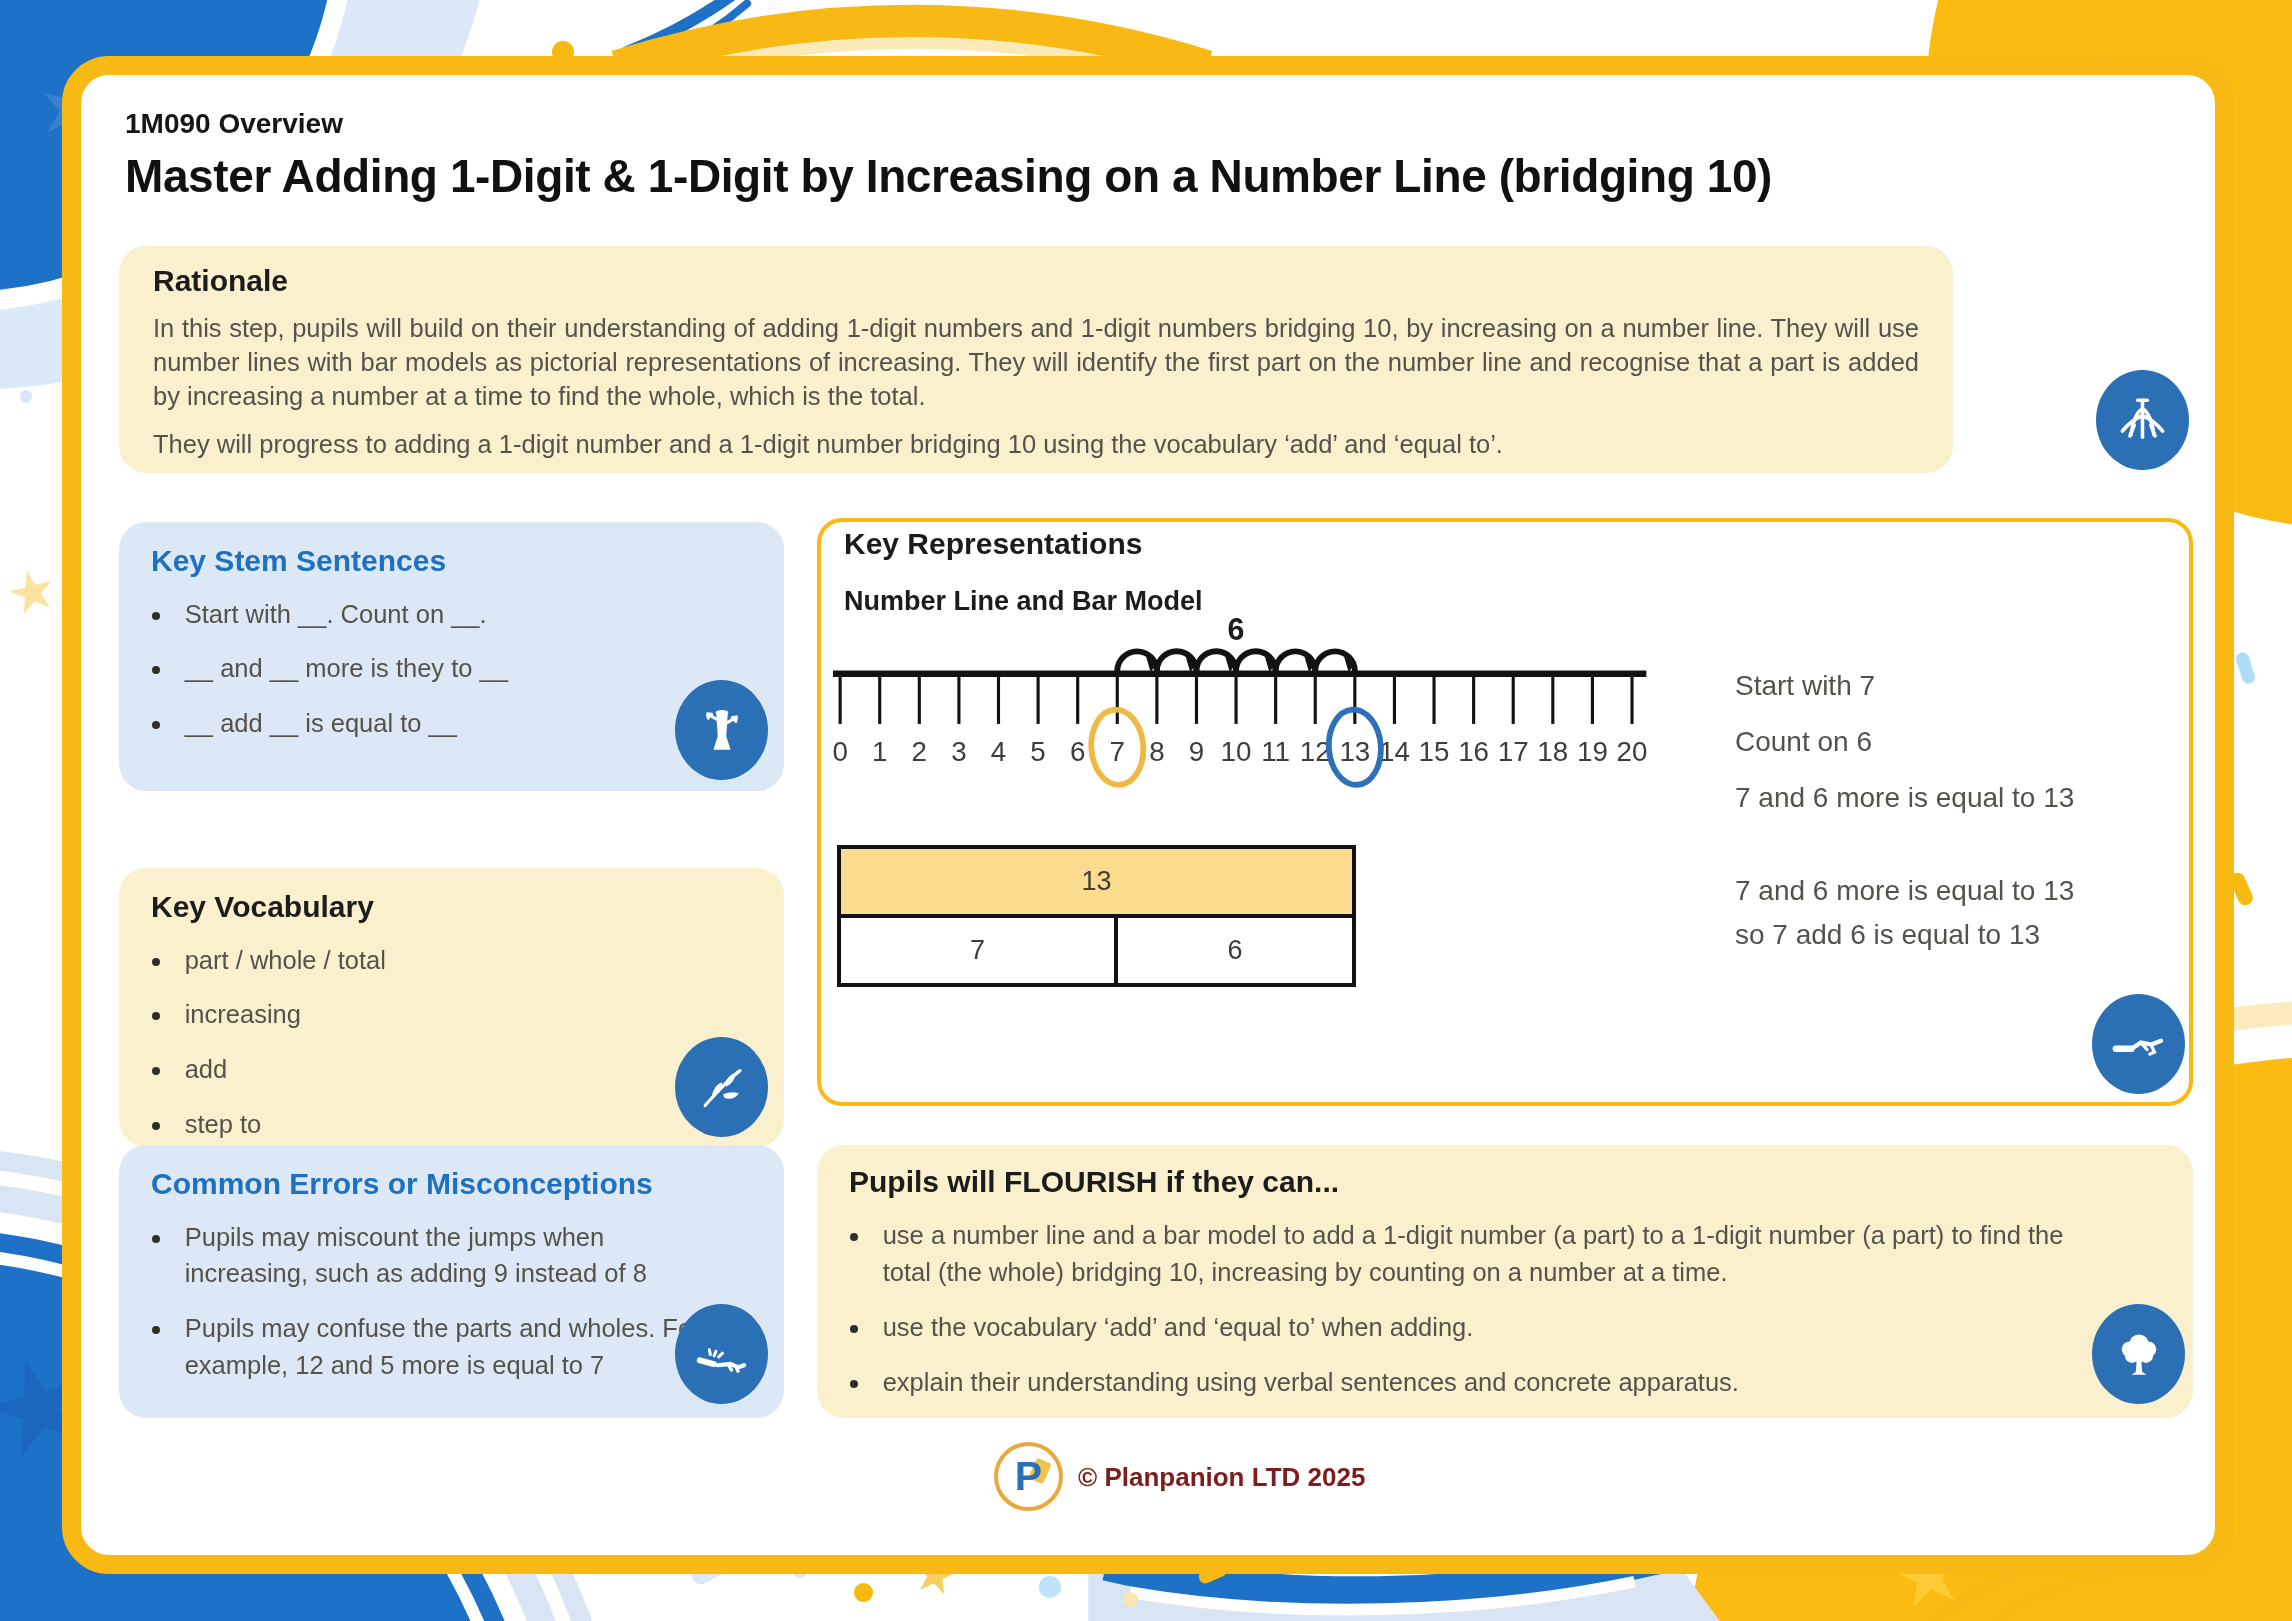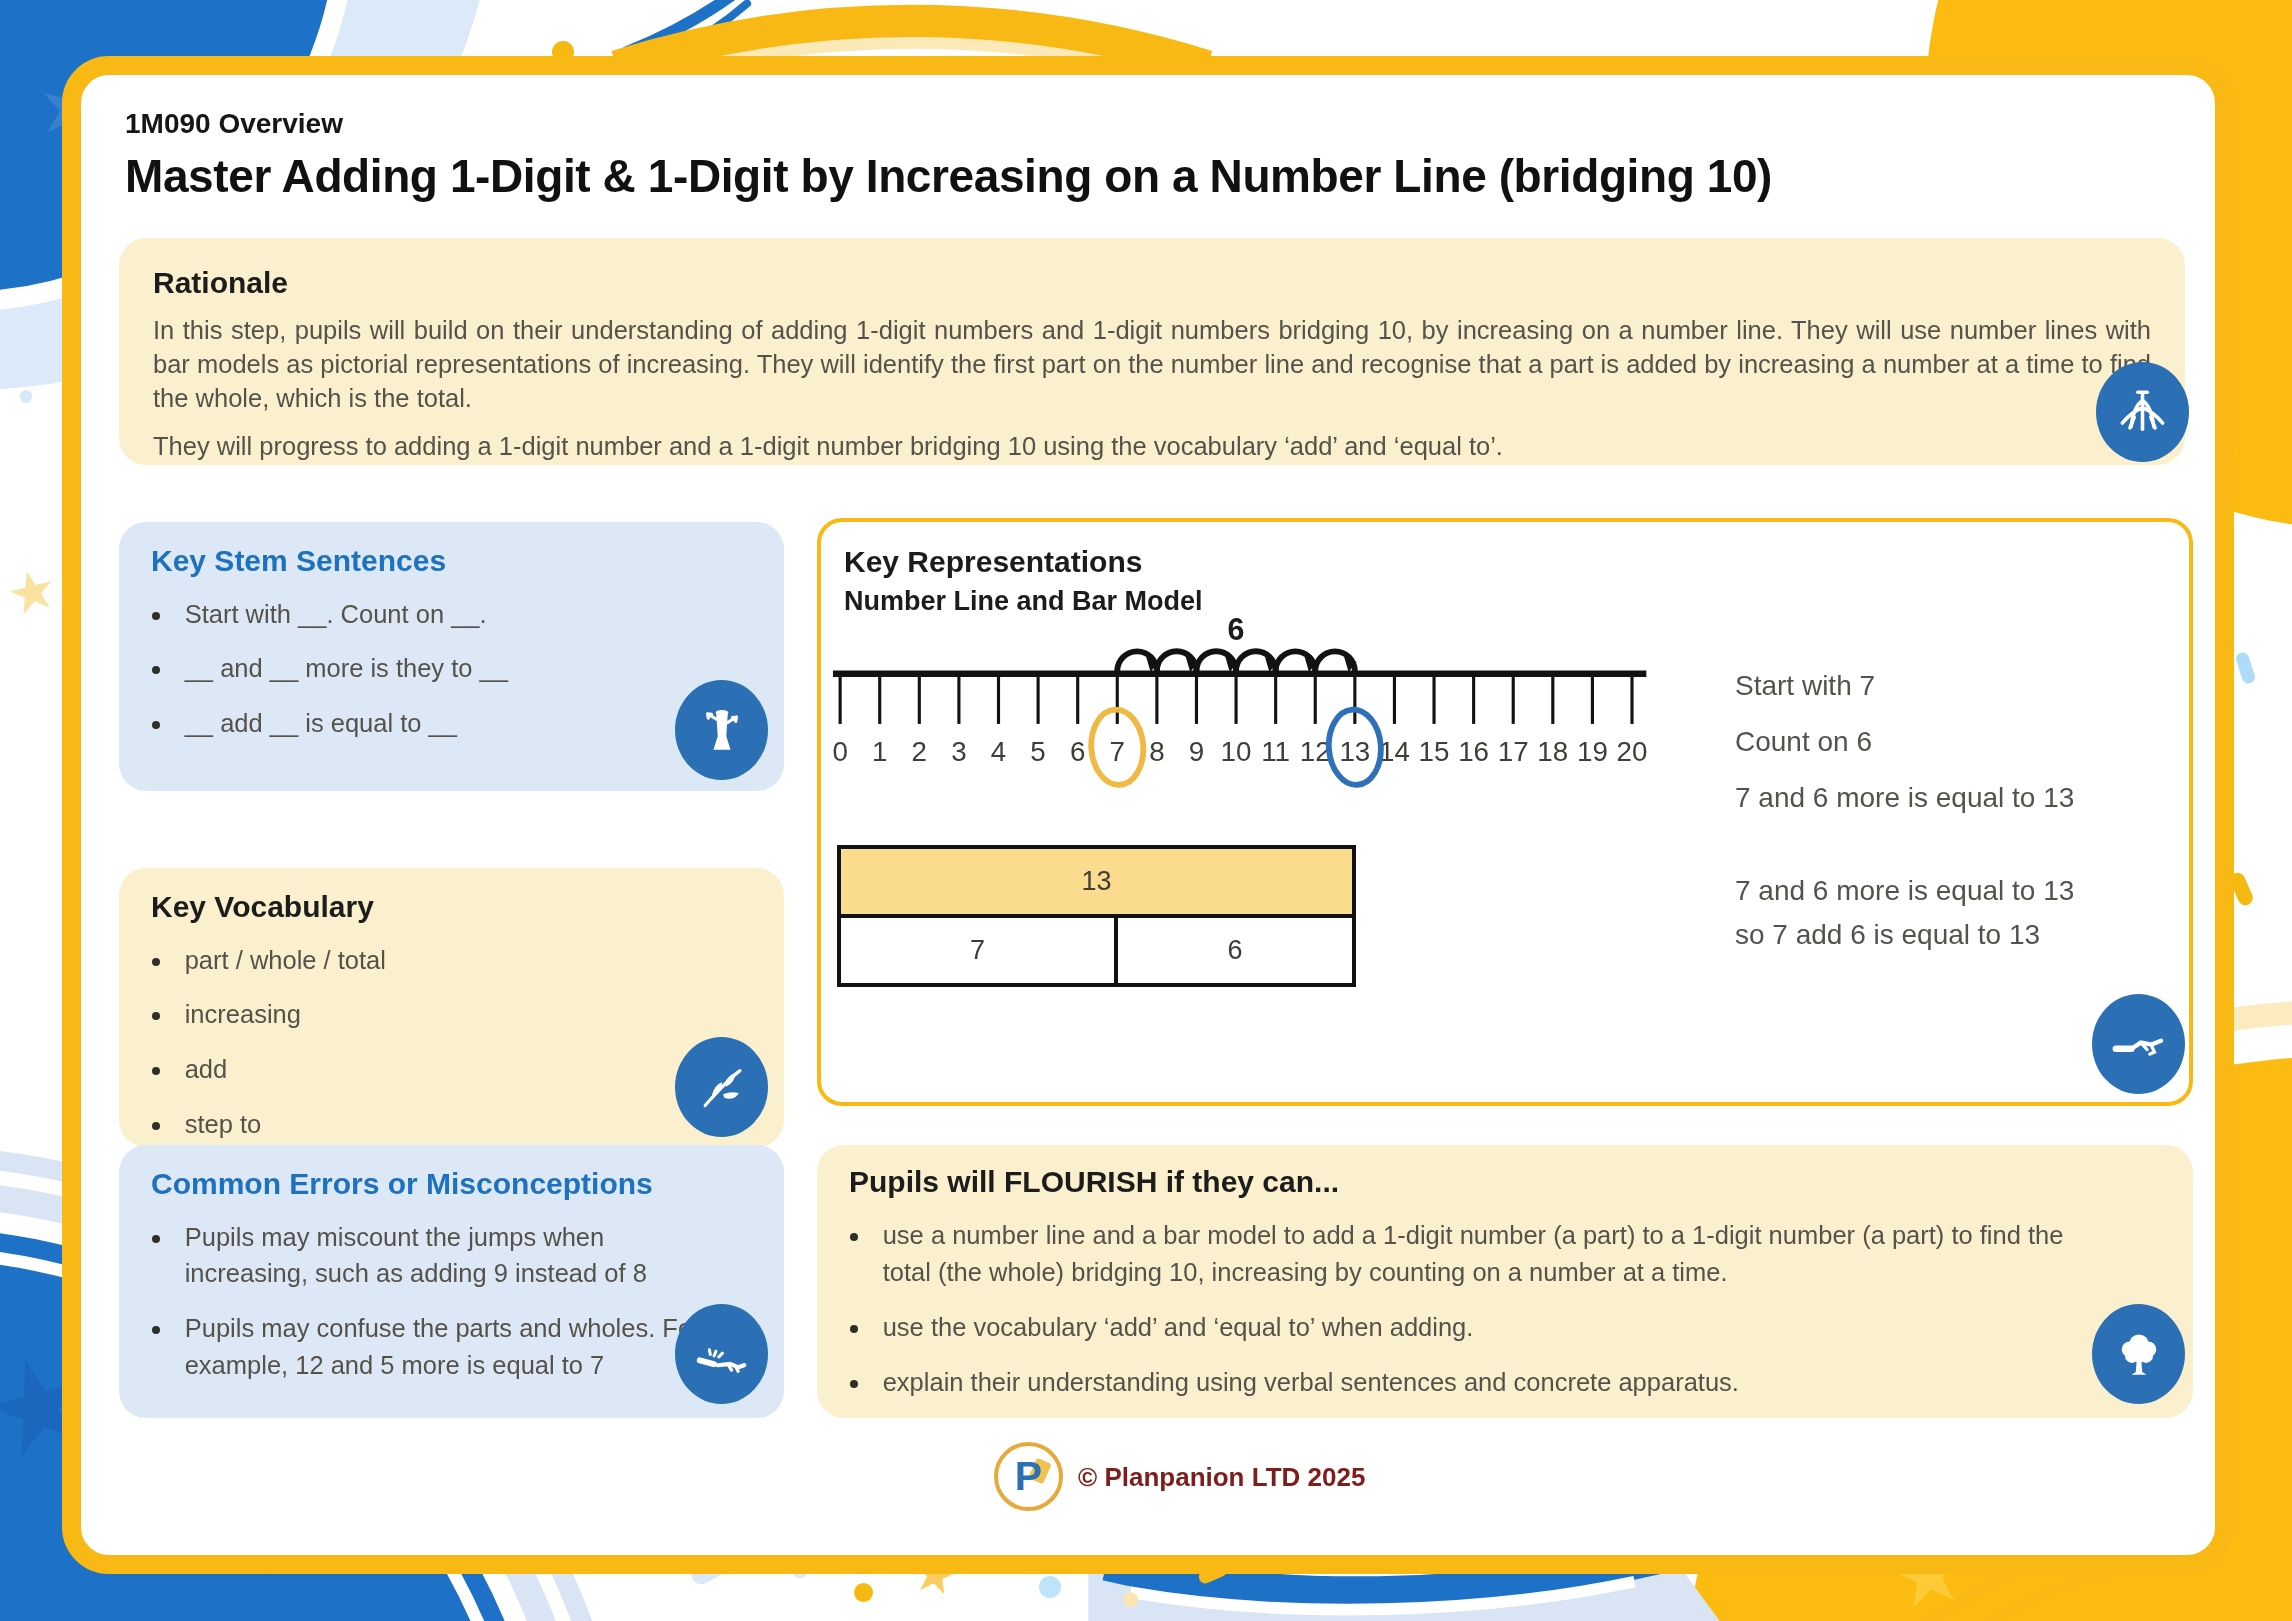--- a/index.html
+++ b/index.html
@@ -121,21 +121,21 @@
   <div class="deco droplet" style="left:1039px;top:1576px;width:21.5px;height:21.5px;background:#BFE3F9;border-radius:50%;"></div>
   <div class="deco droplet" style="left:1123px;top:1592px;width:15px;height:15px;background:#FAE7B0;border-radius:50%;"></div>
   <div class="deco droplet" style="left:1198px;top:1567px;width:30px;height:12.5px;background:#F9B915;transform:rotate(-24deg);"></div>
   <div class="deco droplet" style="left:19.7px;top:390px;width:12.5px;height:12.5px;background:#D9E8F8;border-radius:50%;"></div>
 
   <div class="card"></div>
 
   <div class="abs overview-label">1M090 Overview</div>
   <div class="abs page-title">Master Adding 1-Digit &amp; 1-Digit by Increasing on a Number Line (bridging 10)</div>
 
-  <div class="panel cream" style="left:119px;top:238px;width:2066px;height:227px;padding:28px 34px;">
+  <div class="panel cream" style="left:119px;top:246px;width:1834px;height:227px;padding:18px 34px;">
     <h2>Rationale</h2>
     <p class="body-text" style="margin-top:14.3px;text-align:justify;">In this step, pupils will build on their understanding of adding 1-digit numbers and 1-digit numbers bridging 10, by increasing on a number line. They will use number lines with bar models as pictorial representations of increasing. They will identify the first part on the number line and recognise that a part is added by increasing a number at a time to find the whole, which is the total.</p>
     <p class="body-text">They will progress to adding a 1-digit number and a 1-digit number bridging 10 using the vocabulary ‘add’ and ‘equal to’.</p>
     <div class="badge" style="left:1977px;top:124px;">
       <svg width="57" height="61" viewBox="0 0 24 24">
         <g stroke="#fff" stroke-width="1.5" fill="none" stroke-linecap="round">
           <path d="M10 3.5 h4"></path>
             <path d="M12 4 v15"></path>
           <path d="M12 7 c-2.5 1.5 -4 5 -4.8 11"></path>
             <path d="M12 7 c2.5 1.5 4 5 4.8 11"></path>
@@ -197,21 +197,21 @@
           <path d="M2.5 14.5 l6 1.6" stroke-width="2.6"></path>
           <path d="M10.2 16.6 l5.3 -0.6 l3.5 1.5 l2.5 -0.9" stroke-width="1.8"></path>
           <path d="M14.5 16.1 l1.6 2.6 m1.8 -1.6 l1 2.1" stroke-width="1.4"></path>
           <path d="M8.6 12.6 l0.8 -2 M10.6 13 l1.6 -1.6 M7 12 l-0.4 -2" stroke-width="1.3"></path>
         </g>
       </svg>
     </div>
   </div>
 
   <div class="panel outlined" style="left:817px;top:518px;width:1376px;height:588px;">
-    <h2 class="abs" style="left:23px;top:23px;">Key Representations</h2>
+    <h2 class="abs" style="left:23px;top:5px;">Key Representations</h2>
     <h3 class="abs" style="left:23px;top:64px;">Number Line and Bar Model</h3>
 
     <svg id="numberline" class="nl-svg" width="851" height="190" viewBox="0 0 950 212">
         <line x1="10" y1="70" x2="918" y2="70" stroke="#121212" stroke-width="7"></line>
         <line x1="18" y1="70" x2="18" y2="126" stroke="#121212" stroke-width="3.5"></line>
         <text x="18" y="167" text-anchor="middle" font-size="31" fill="#3f3d37" font-family="Liberation Sans, sans-serif">0</text>
         <line x1="62.2" y1="70" x2="62.2" y2="126" stroke="#121212" stroke-width="3.5"></line>
         <text x="62.2" y="167" text-anchor="middle" font-size="31" fill="#3f3d37" font-family="Liberation Sans, sans-serif">1</text>
         <line x1="106.4" y1="70" x2="106.4" y2="126" stroke="#121212" stroke-width="3.5"></line>
         <text x="106.4" y="167" text-anchor="middle" font-size="31" fill="#3f3d37" font-family="Liberation Sans, sans-serif">2</text>

